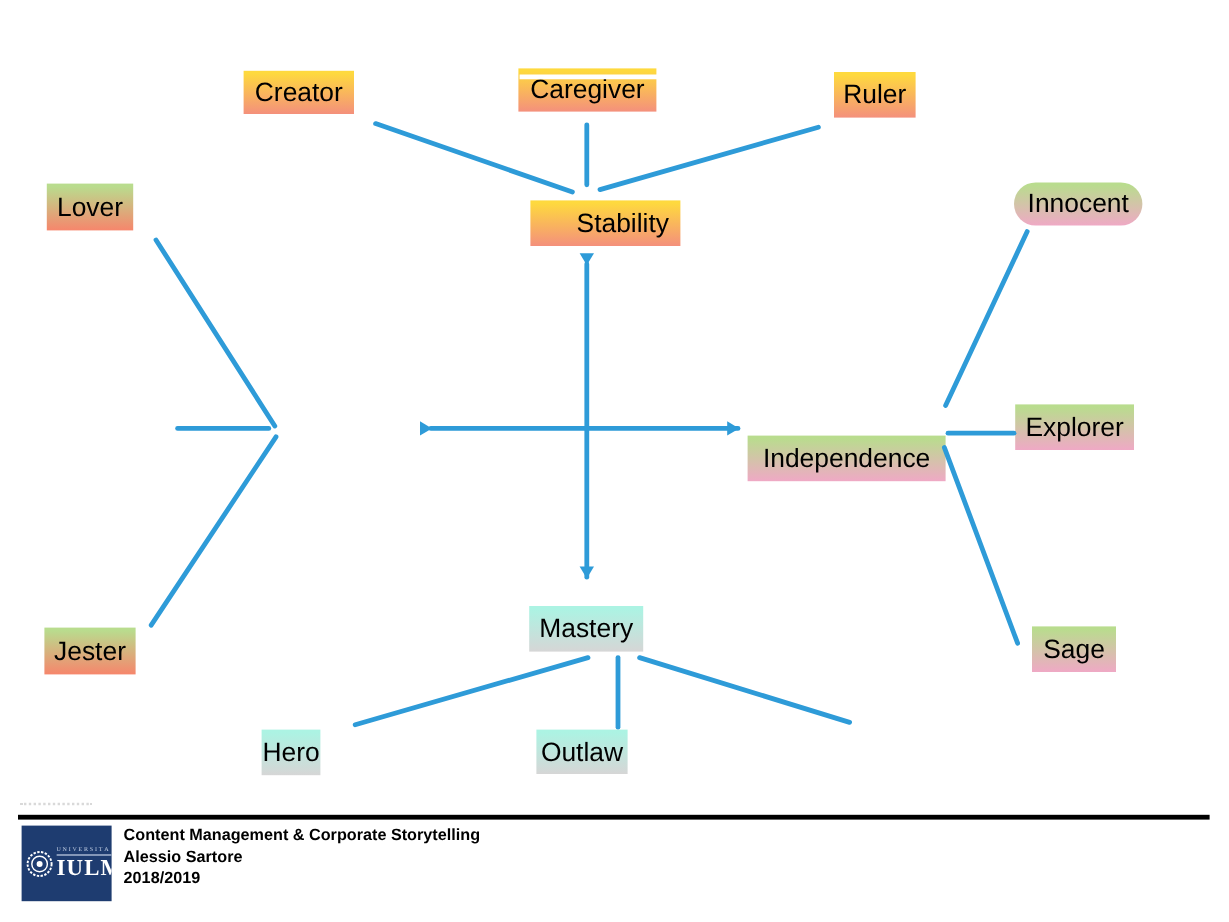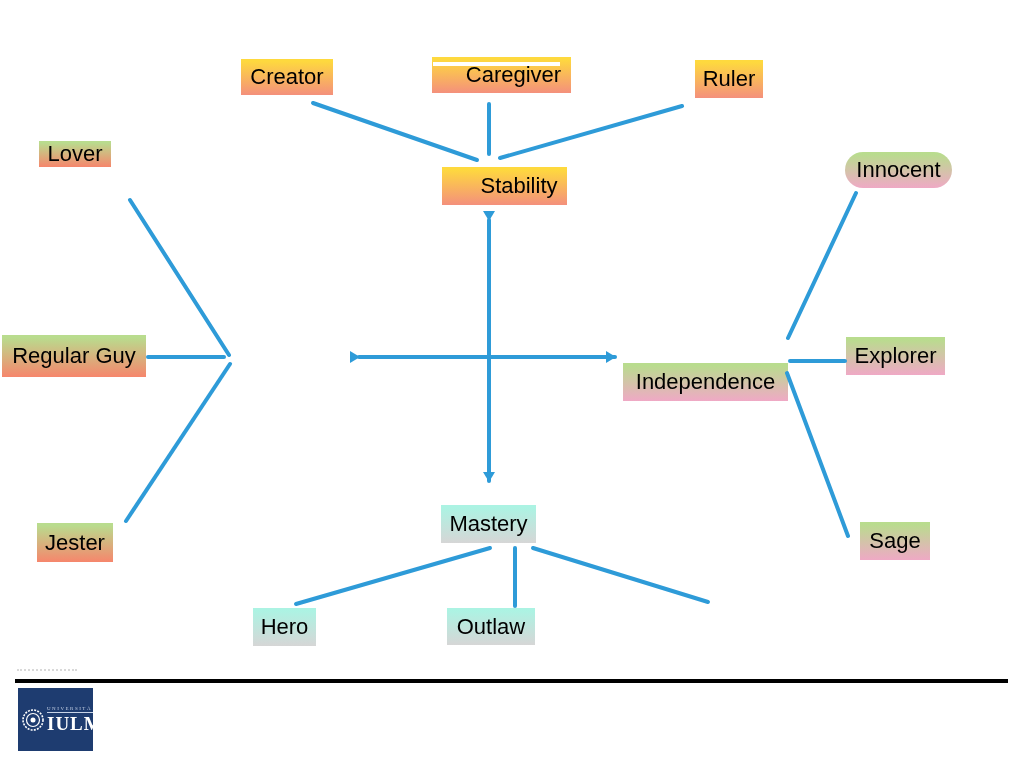--- a/index.html
+++ b/index.html
@@ -7,35 +7,35 @@
          font-family:"Liberation Sans",sans-serif;}
   
   .wires{position:absolute;left:0;top:0;width:1024px;height:768px;z-index:2;pointer-events:none;}
   
   .node{position:absolute;z-index:1;display:flex;align-items:center;justify-content:center;
         font-size:22px;line-height:1;color:#000;white-space:nowrap;}
   .g-warm     {background:linear-gradient(180deg,#fed93e 6%,#f4907c 100%);}
   .g-greenred {background:linear-gradient(180deg,#b9dc8e 6%,#f6866c 100%);}
   .g-greenpink{background:linear-gradient(180deg,#b9dc8e 6%,#efa9c5 100%);}
   .g-cyan     {background:linear-gradient(180deg,#acf3e3 6%,#d6d6d6 100%);}
-  #n-creator     {left:203px;top:59px; width:92px; height:36px;margin-left:38px;}
-  #n-caregiver   {left:432px;top:57px; width:115px;height:36px;padding-left:24px;}
+  #n-creator     {left:203px;top:59px; width:92px; height:36px;}
+  #n-caregiver   {left:432px;top:57px; width:115px;height:36px;}
   #n-ruler       {left:695px;top:60px; width:68px; height:38px;}
-  #n-lover       {left:39px; top:141px;width:72px; height:26px;}
+  #n-lover       {left:39px; top:153px;width:72px; height:39px;}
   #n-stability   {left:442px;top:167px;width:96px; height:38px;padding-left:29px;}
   #n-innocent    {left:845px;top:152px;width:107px;height:36px;border-radius:18px;}
   #n-regular-guy {left:2px;  top:335px;width:144px;height:42px;}
   #n-belonging   {left:233px;top:337px;width:120px;height:40px;}
   #n-independence{left:623px;top:337px;width:165px;height:38px;margin-top:26px;}
   #n-explorer    {left:846px;top:337px;width:99px; height:38px;text-align:right;}
   #n-jester      {left:37px; top:523px;width:76px; height:39px;}
   #n-mastery     {left:441px;top:505px;width:95px; height:38px;}
   #n-sage        {left:860px;top:522px;width:70px; height:38px;}
-  #n-hero        {left:218px;top:608px;width:63px; height:38px;margin-left:35px;}
-  #n-outlaw      {left:447px;top:608px;width:88px; height:37px;}
+  #n-hero        {left:218px;top:608px;width:49px; height:38px;}
+  #n-outlaw      {left:447px;top:608px;width:76px; height:37px;}
   #n-magician    {left:676px;top:608px;width:107px;height:39px;}
   
   .footer-rule{position:absolute;left:15px;top:679px;width:993px;height:4px;background:#000;z-index:3;}
   .footer-dots{position:absolute;left:17px;top:669px;width:60px;height:0;
                border-top:2px dotted #d9d9d9;z-index:3;}
   .logo{position:absolute;left:18px;top:688px;width:75px;height:63px;background:#1e3c70;z-index:3;
         display:flex;align-items:center;}
   .logo-emblem{margin-left:3px;flex:0 0 auto;}
   .logo-txt{display:flex;flex-direction:column;margin-left:2px;overflow:hidden;}
   .logo-univ{font-size:5px;letter-spacing:1.5px;color:#c8d4e8;font-family:"Liberation Serif",serif;
@@ -75,21 +75,20 @@
     </g>
     <line x1="433" y1="64" x2="560" y2="64" stroke="#ffffff" stroke-width="4"></line>
   </svg>
 
   <div class="node g-warm" id="n-creator">Creator</div>
   <div class="node g-warm" id="n-caregiver">Caregiver</div>
   <div class="node g-warm" id="n-ruler">Ruler</div>
   <div class="node g-warm" id="n-stability">Stability</div>
   <div class="node g-greenred" id="n-lover">Lover</div>
   <div class="node g-greenpink" id="n-innocent">Innocent</div>
-  <div class="node g-greenred" id="n-regular-guy">Regular Guy</div>
   <div class="node g-greenpink" id="n-independence">Independence</div>
   <div class="node g-greenpink" id="n-explorer">Explorer</div>
   <div class="node g-greenred" id="n-jester">Jester</div>
   <div class="node g-cyan" id="n-mastery">Mastery</div>
   <div class="node g-greenpink" id="n-sage">Sage</div>
   <div class="node g-cyan" id="n-hero">Hero</div>
   <div class="node g-cyan" id="n-outlaw">Outlaw</div>
 
   <div class="footer-dots"></div>
   <div class="footer-rule"></div>
@@ -99,14 +98,19 @@
       <circle cx="12" cy="12" r="10" fill="none" stroke="#ffffff" stroke-width="1.6" stroke-dasharray="2 1.2"></circle>
       <circle cx="12" cy="12" r="6.5" fill="none" stroke="#ffffff" stroke-width="1.2"></circle>
       <circle cx="12" cy="12" r="2.5" fill="#ffffff"></circle>
     </svg>
     <div class="logo-txt">
       <span class="logo-univ">UNIVERSITÀ</span>
       <span class="logo-iulm">IULM</span>
     </div>
   </div>
 
+  <div class="footer-text">
+    <div>Content Management &amp; Corporate Storytelling</div>
+    <div>Alessio Sartore</div>
+    <div>2018/2019</div>
+  </div>
 
 </div>
 
 </body></html>

